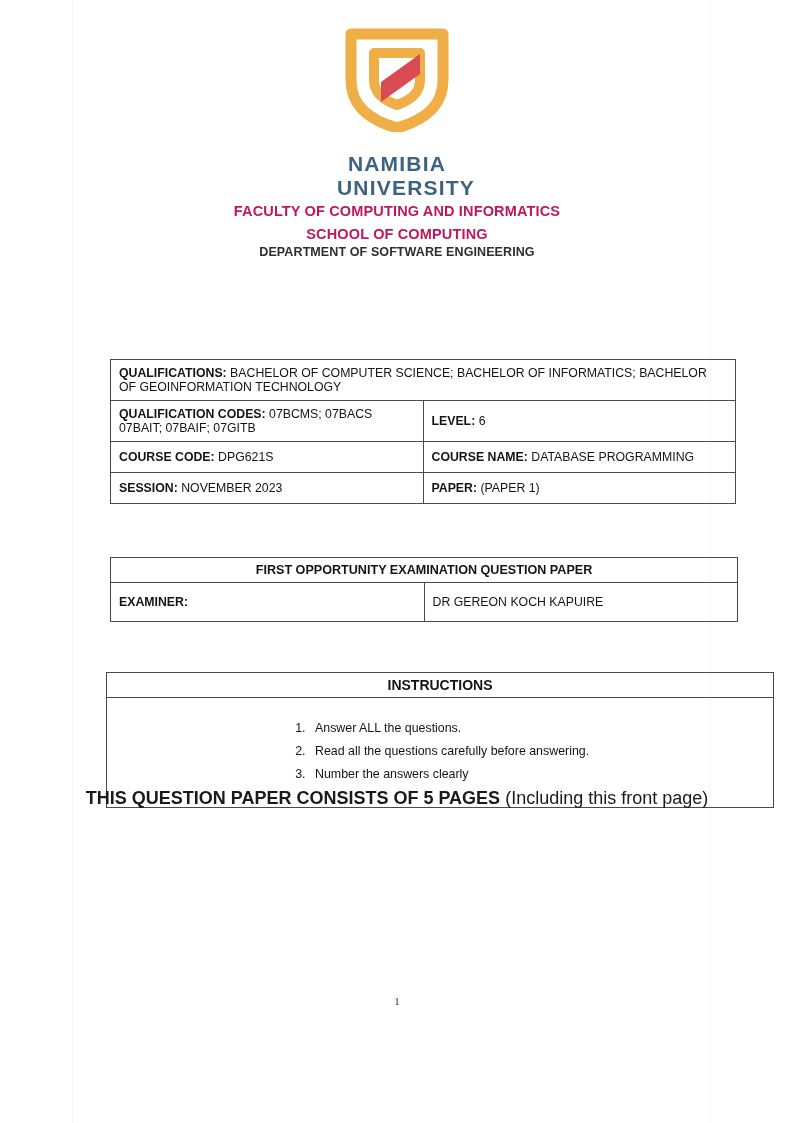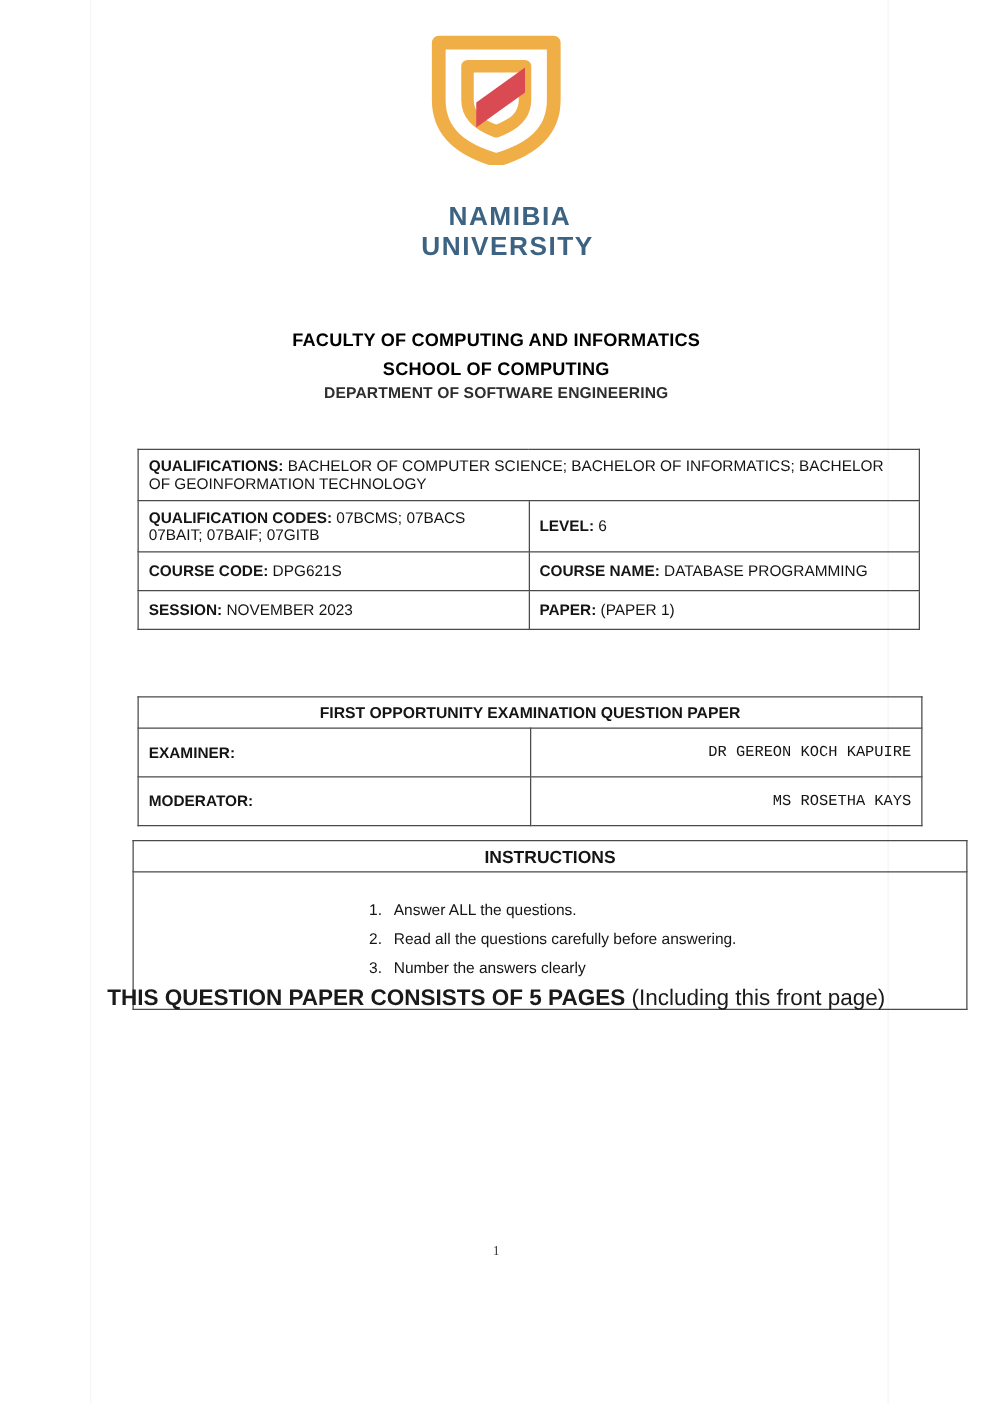--- a/index.html
+++ b/index.html
@@ -39,42 +39,41 @@
     padding-top: 28px;
     width: 120px;
     text-align: center;
   }
   .shield {
     display: block;
     margin: 0 auto;
   }
 
   .uni-name {
-    text-align: right;
-    margin-top: 30px;
+    text-align: center;
+    margin-top: 20px;
     color: #3d6382;
   }
   .uni-name .line1 {
     font-size: 21px;
     font-weight: bold;
     letter-spacing: 1.2px;
     line-height: 1.15;
   }
   .uni-name .line2 {
     font-size: 15.5px;
     letter-spacing: 1.1px;
     line-height: 1.25;
     margin-top: 2px;
   }
 
   
   .faculty-block {
     text-align: center;
-    margin-top: 52px;
-    color: #000000;
+    color: #be185d;
   }
   .faculty-block .h1 {
     font-size: 14.5px;
     font-weight: bold;
     letter-spacing: 0.15px;
     line-height: 1.55;
   }
   .dept {
     text-align: center;
     font-size: 12.5px;
@@ -117,21 +116,21 @@
     top: 557px;
     width: 628px;
   }
   #exam-table td.title-cell {
     text-align: center;
     font-weight: bold;
     font-size: 12.6px;
     padding: 5px 20px;
   }
   #exam-table td.role { width: 108px; font-weight: bold; padding: 12px 8px; }
-  #exam-table td.person { text-align: right; padding: 12px 8px; font-family: Liberation Mono, monospace; }
+  #exam-table td.person { text-align: left; padding: 12px 8px; }
 
   #instr-table {
     position: absolute;
     left: 106px;
     top: 672px;
     width: 668px;
   }
   #instr-table td.instr-title {
     text-align: center;
     font-weight: bold;
@@ -221,24 +220,20 @@
     </table>
 
   <table class="tbl" id="exam-table">
     <tbody>
         <tr>
       <td class="title-cell" colspan="2">FIRST OPPORTUNITY EXAMINATION QUESTION PAPER</td>
     </tr>
     <tr>
       <td class="role">EXAMINER:</td>
       <td class="person">DR GEREON KOCH KAPUIRE</td>
-    </tr>
-    <tr>
-      <td class="role">MODERATOR:</td>
-      <td class="person">MS ROSETHA KAYS</td>
     </tr>
   </tbody>
     </table>
 
   <table class="tbl" id="instr-table">
     <tbody>
         <tr>
       <td class="instr-title">INSTRUCTIONS</td>
     </tr>
     <tr>

